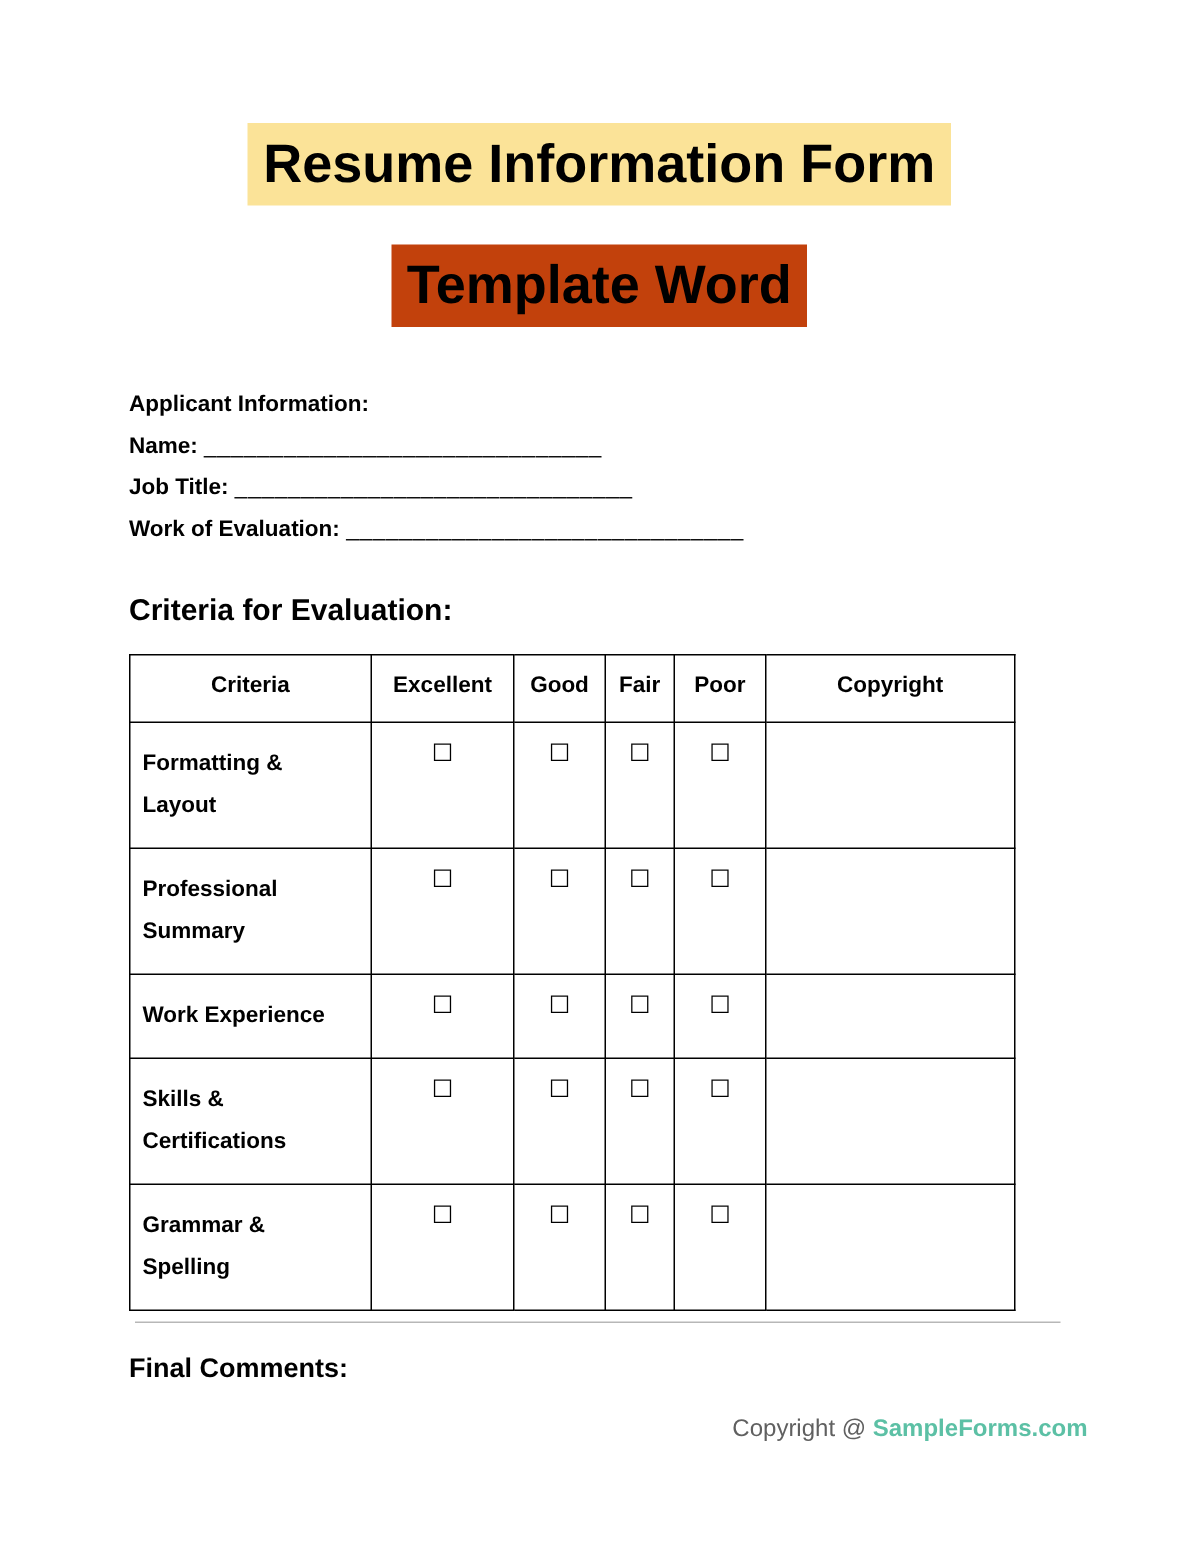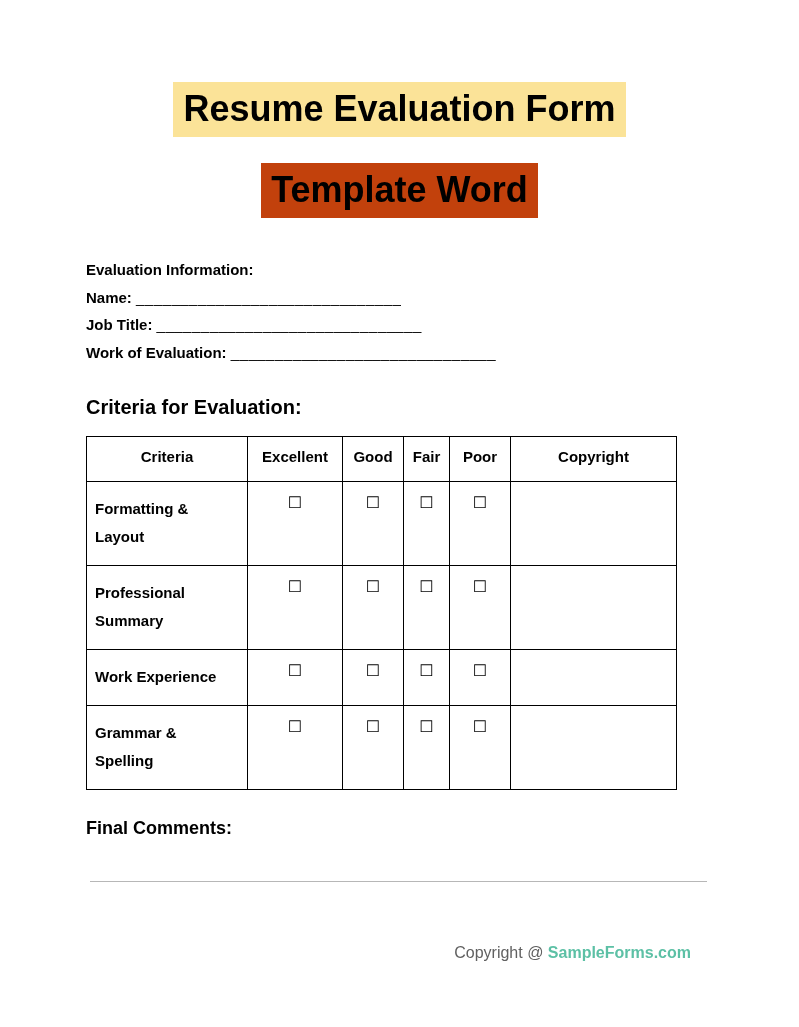--- a/index.html
+++ b/index.html
@@ -100,48 +100,48 @@
     position: absolute;
     left: 90px;
     top: 881px;
     width: 617px;
     border: none;
     border-top: 1px solid #b7b7b7;
   }
   .copyright {
     position: absolute;
     top: 944px;
-    right: 108px;
+    right: 74px;
     font-size: 16px;
   }
   .copyright .prefix { color: #606060; }
   .copyright .brand {
     font-weight: bold;
     text-decoration: none;
     cursor: pointer;
   }
 </style>
 </head>
 <body>
 
 <div class="page">
 
   <div class="title-block">
     <div class="title-line">
-      <span class="title-hl" style="background: rgb(251, 227, 152);">Resume Evaluation Form</span>
+      <span class="title-hl" style="background: rgb(251, 227, 152);">Resume Information Form</span>
     </div>
     <div class="title-line">
       <span class="title-hl" style="background: #c2410c;">Template Word</span>
     </div>
   </div>
 
   <div class="content">
 
     <div class="applicant">
-      <div class="line lbl">Evaluation Information:</div>
+      <div class="line lbl">Applicant Information:</div>
       <div class="line">
         <span class="lbl">Name:</span>
         <span class="blank">______________________________</span>
       </div>
       <div class="line">
         <span class="lbl">Job Title:</span>
         <span class="blank">______________________________</span>
       </div>
       <div class="line">
         <span class="lbl">Work of Evaluation:</span>
@@ -189,20 +189,28 @@
         </tr>
         <tr class="row-short">
           <td class="c-criteria">Work Experience</td>
           <td class="c-check"><span class="chk">☐</span></td>
           <td class="c-check"><span class="chk">☐</span></td>
           <td class="c-check"><span class="chk">☐</span></td>
           <td class="c-check"><span class="chk">☐</span></td>
           <td class="c-comments"></td>
         </tr>
         <tr class="row-tall">
+          <td class="c-criteria">Skills &amp; Certifications</td>
+          <td class="c-check"><span class="chk">☐</span></td>
+          <td class="c-check"><span class="chk">☐</span></td>
+          <td class="c-check"><span class="chk">☐</span></td>
+          <td class="c-check"><span class="chk">☐</span></td>
+          <td class="c-comments"></td>
+        </tr>
+        <tr class="row-tall">
           <td class="c-criteria">Grammar &amp; Spelling</td>
           <td class="c-check"><span class="chk">☐</span></td>
           <td class="c-check"><span class="chk">☐</span></td>
           <td class="c-check"><span class="chk">☐</span></td>
           <td class="c-check"><span class="chk">☐</span></td>
           <td class="c-comments"></td>
         </tr>
       </tbody>
     </table>
 

